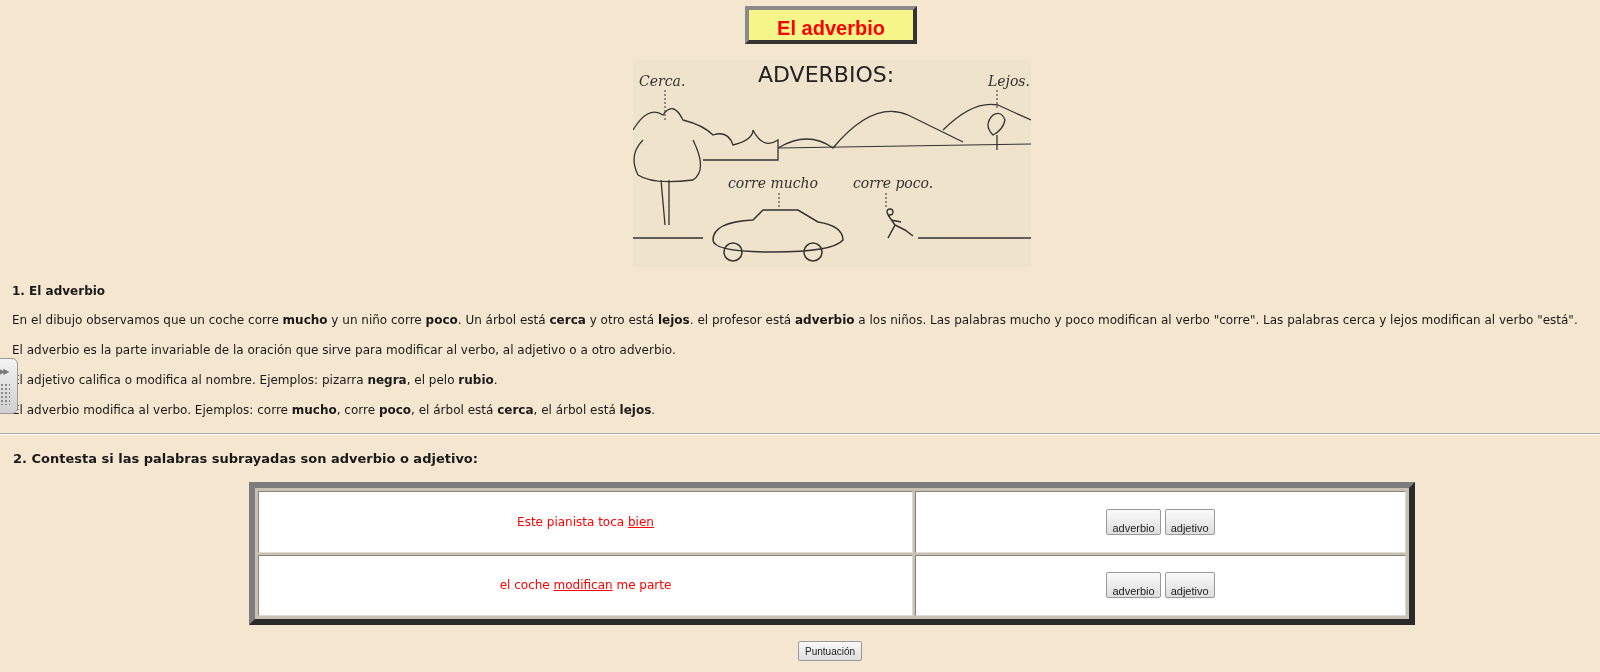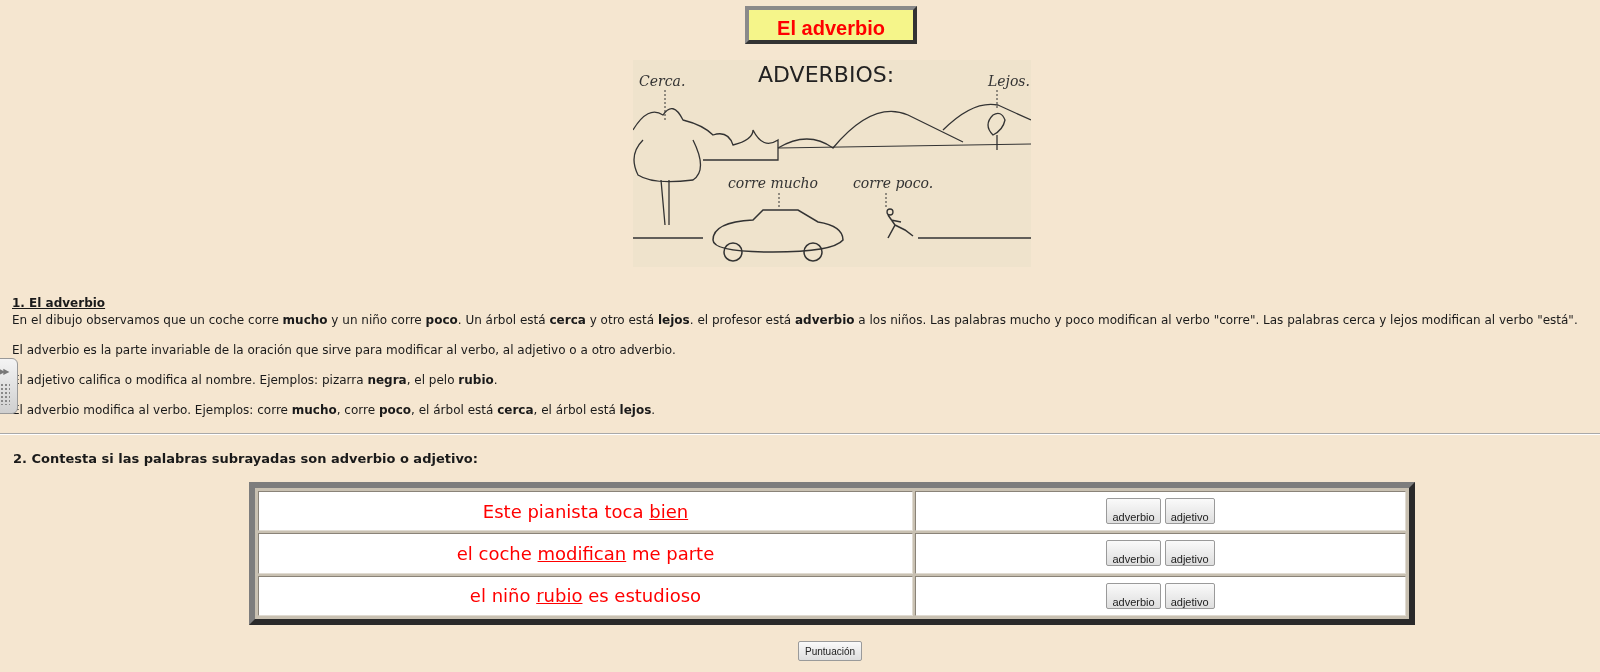--- a/index.html
+++ b/index.html
@@ -40,21 +40,21 @@
     position:absolute; left:249px; top:482px; width:1166px; height:143px;
     box-sizing:border-box;
     border:6px solid; border-color:#7d7d7d #2a2a2a #2a2a2a #7d7d7d;
     background:#c9c1b2; padding:1px;
   }
   .quiz table { border-collapse:separate; border-spacing:2px; width:100%; height:100%; }
   .quiz td {
     background:#fff; border:1px solid; border-color:#8a8378 #e0dbd2 #e0dbd2 #8a8378;
     height:21px; padding:0;
   }
-  .quiz td.q { width:653px; text-align:center; color:#ff0000; font-size:18px; }
+  .quiz td.q { width:653px; text-align:center; color:#ff0000; font-size:12px; }
   .quiz td.q u { text-decoration:underline; }
   .quiz td.a { text-align:center; }
   .btn {
     font-family:"Liberation Sans", sans-serif; font-size:11px; color:#222;
     background:linear-gradient(#fafafa,#dedede); border:1px solid #9a9a9a; border-radius:2px;
     padding:12px 5px; margin:0 2px; height:19px; vertical-align:middle;
   }
   .score-btn { position:absolute; left:796px; top:641px; font-size:10px; padding:2px 6px; height:20px; }
 </style>
 </head>
@@ -81,21 +81,21 @@
     <path d="M80 180 Q80 162 120 160 L130 150 L165 150 L185 162 Q210 166 210 180 Q200 192 140 192 Q80 192 80 180 Z" fill="none" stroke="#333" stroke-width="1.5"></path>
     <circle cx="100" cy="192" r="9" fill="none" stroke="#333" stroke-width="1.5"></circle>
     <circle cx="180" cy="192" r="9" fill="none" stroke="#333" stroke-width="1.5"></circle>
     <path d="M255 155 L262 165 L255 178 M262 165 L272 170 L280 176 M258 160 L268 162" fill="none" stroke="#333" stroke-width="1.5"></path>
     <circle cx="257" cy="152" r="3" fill="none" stroke="#333" stroke-width="1.3"></circle>
     <path d="M360 55 Q350 65 360 75 Q370 70 372 60 Q368 50 360 55 M364 75 L364 90" fill="none" stroke="#333" stroke-width="1.3"></path>
     <path d="M32 30 L32 60 M364 30 L364 50 M146 133 L146 148 M253 133 L253 147" stroke="#333" stroke-width="1" stroke-dasharray="2,2"></path>
   </svg>
 </div>
 
-<div class="sec-title" style="top:296px;text-decoration:underline;">1. El adverbio</div>
+<div class="sec-title" style="top:284px;">1. El adverbio</div>
 <div class="para" style="top:313px;">En el dibujo observamos que un coche corre <b>mucho</b> y un niño corre <b>poco</b>. Un árbol está <b>cerca</b> y otro está <b>lejos</b>. el profesor está <b>adverbio</b> a los niños. Las palabras mucho y poco modifican al verbo "corre". Las palabras cerca y lejos modifican al verbo "está".</div>
 <div class="para" style="top:343px;">El adverbio es la parte invariable de la oración que sirve para modificar al verbo, al adjetivo o a otro adverbio.</div>
 <div class="para" style="top:373px;">El adjetivo califica o modifica al nombre. Ejemplos: pizarra <b>negra</b>, el pelo <b>rubio</b>.</div>
 <div class="para" style="top:403px;">El adverbio modifica al verbo. Ejemplos: corre <b>mucho</b>, corre <b>poco</b>, el árbol está <b>cerca</b>, el árbol está <b>lejos</b>.</div>
 
 <div class="side-handle">
   <span class="arr">▶▶</span>
   <span class="dots"></span>
 </div>
 
@@ -107,21 +107,17 @@
   <table>
     <tbody id="quiz-body">
         <tr>
           <td class="q"><span>Este pianista toca </span><u>bien</u><span></span></td>
           <td class="a"><button class="btn">adverbio</button><button class="btn">adjetivo</button></td>
         </tr>
         <tr>
           <td class="q"><span>el coche </span><u>modifican</u><span> me parte</span></td>
           <td class="a"><button class="btn">adverbio</button><button class="btn">adjetivo</button></td>
         </tr>
-        <tr>
-          <td class="q"><span>el niño </span><u>rubio</u><span> es estudioso</span></td>
-          <td class="a"><button class="btn">adverbio</button><button class="btn">adjetivo</button></td>
-        </tr>
       </tbody>
   </table>
 </div>
 
 <button class="btn score-btn">Puntuación</button>
 
 </body></html>

